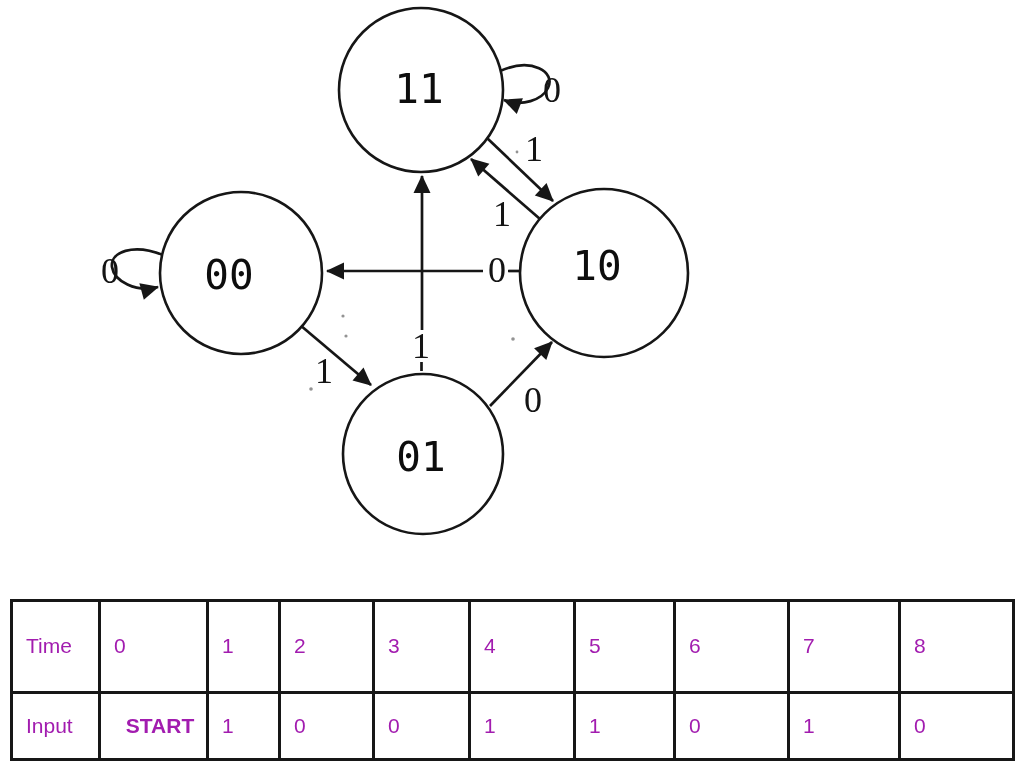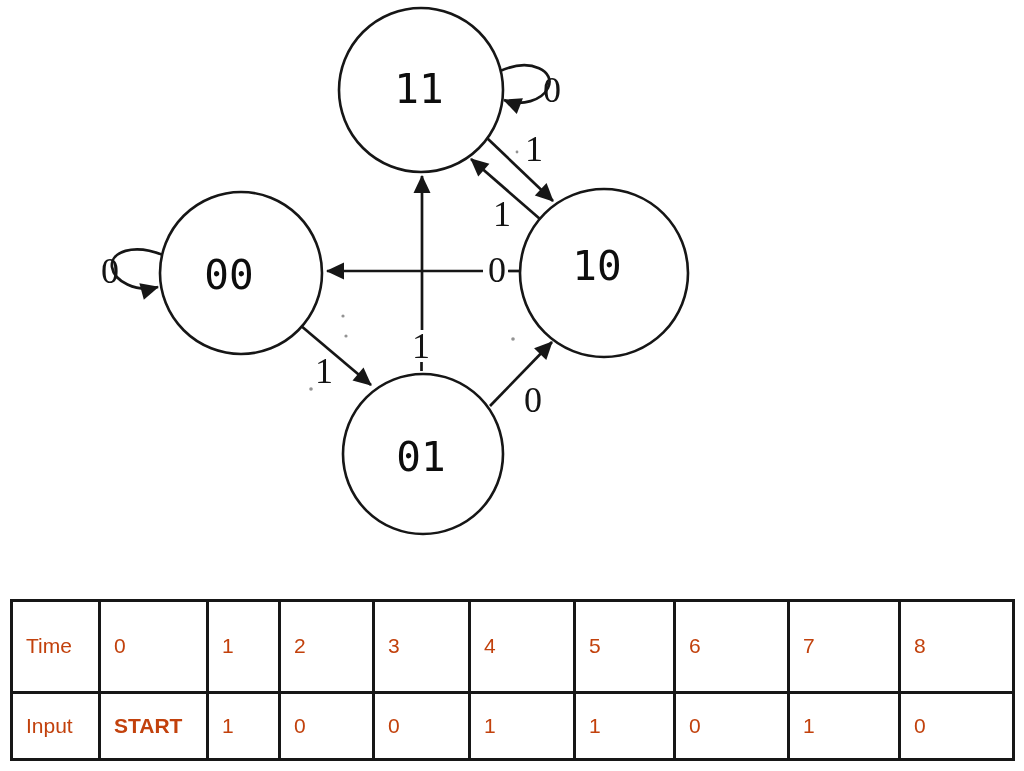--- a/index.html
+++ b/index.html
@@ -50,30 +50,30 @@
     width: 1003px;
     height: 162px;
     border-collapse: collapse;
     table-layout: fixed;
   }
   table.trace td {
     border: 3px solid #171717;
     background: #ffffff;
     font-family: "Liberation Sans", sans-serif;
     font-size: 21px;
-    color: #c2410c;
+    color: #a21caf;
     padding: 0 0 0 13px;
     vertical-align: middle;
     overflow: hidden;
     white-space: nowrap;
   }
   table.trace tr.r0 { height: 52px; }
   table.trace tr.r1 { height: 38px; }
   table.trace tr.r2 { height: 54px; }
-  td.bold { font-weight: bold; }
+  td.bold { font-weight: bold; text-align: center; }
 </style>
 </head>
 <body>
 
 <div class="stage">
 
   <svg class="diagram" width="1024" height="592" viewBox="0 0 1024 592">
     <defs>
       <marker id="arrow" viewBox="0 0 20 20" refX="18" refY="10" markerWidth="20" markerHeight="20" orient="auto" markerUnits="userSpaceOnUse">
         <path d="M 1 1.5 L 19 10 L 1 18.5 Z" fill="#161616"></path>

